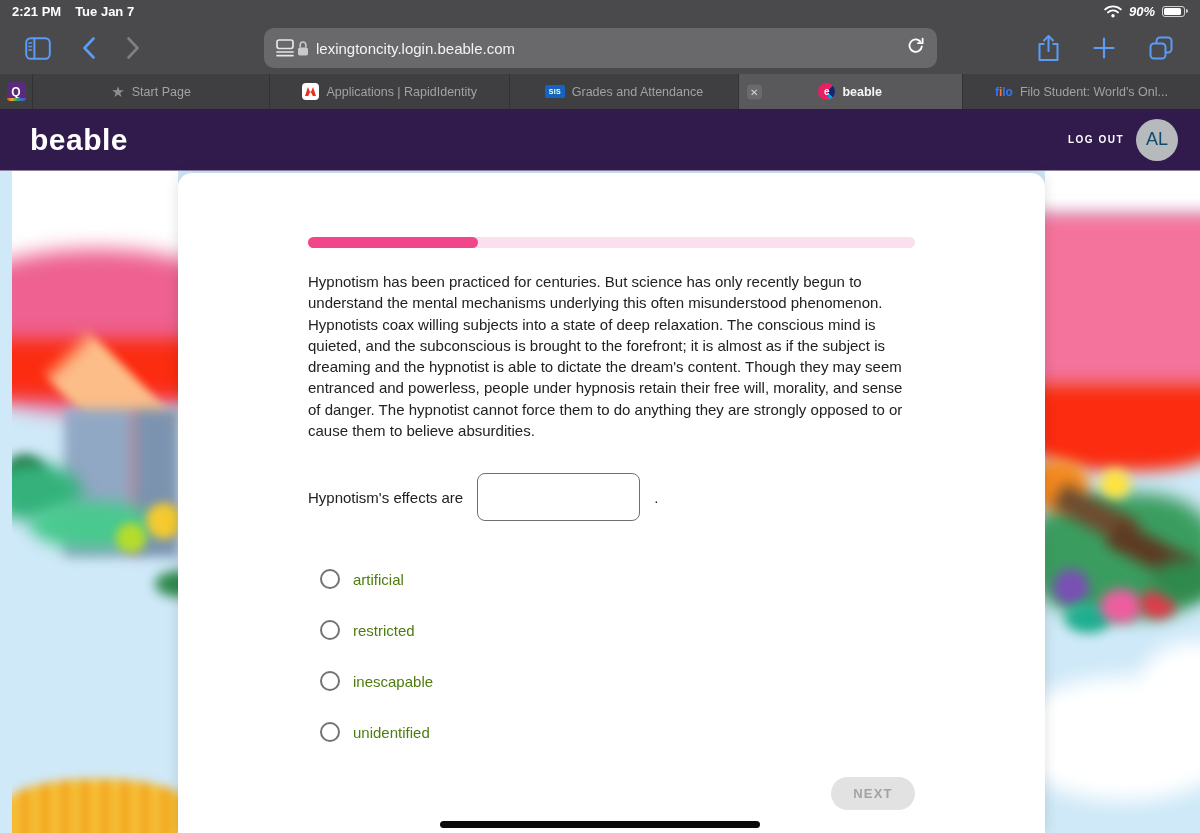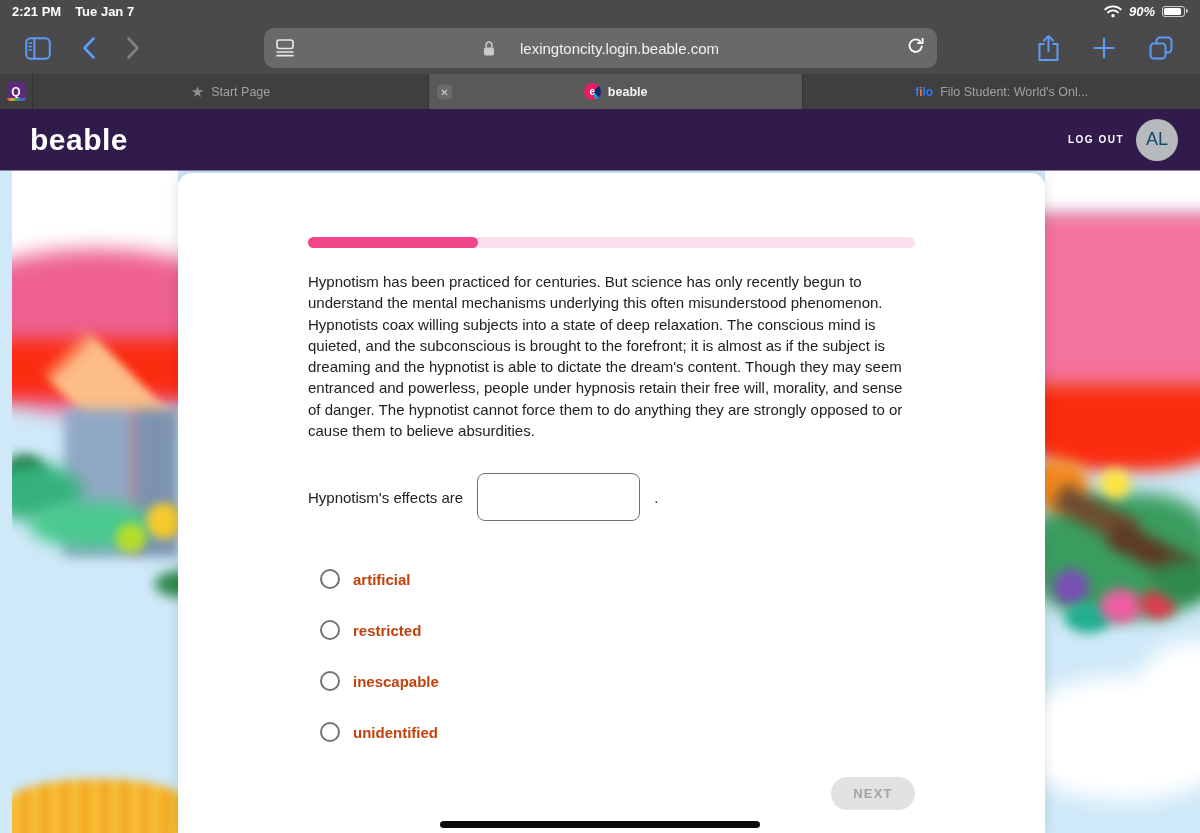--- a/index.html
+++ b/index.html
@@ -14,21 +14,21 @@
   .status-right { margin-left:auto; display:flex; align-items:center; gap:7px; margin-right:12px;font-style:italic; }
   .battery { width:23px; height:11px; border:1px solid rgba(255,255,255,.75); border-radius:3px; padding:1px; display:flex; }
   .battery-fill { width:90%; height:100%; background:#fff; border-radius:1.5px; }
   .battery-tip { width:2px; height:4px; background:rgba(255,255,255,.75); border-radius:0 2px 2px 0; margin-left:1px; align-self:center; }
 
   .toolbar { position:absolute; top:22px; left:0; right:0; height:52px; display:flex; align-items:center; }
   .tb-left { display:flex; align-items:center; gap:30px; margin-left:25px; }
   .icon-btn { display:flex; align-items:center; justify-content:center; background:none; border:none; cursor:pointer; padding:0; }
   .url-bar { position:absolute; left:264px; top:6px; width:673px; height:40px; background:#69696b; border-radius:10px; display:flex; align-items:center; color:#ececee; }
   .url-reader { margin-left:10px; display:flex; }
-  .url-center { flex:1; display:flex; align-items:center; justify-content:center; gap:24px; font-size:15px; color:#f2f2f3; }
+  .url-center { flex:1; display:flex; align-items:center; gap:6px; font-size:15px; color:#f2f2f3; }
   .url-reload { margin-right:10px; display:flex; }
   .tb-right { position:absolute; right:0; top:0; height:52px; display:flex; align-items:center; gap:32px; padding-right:26px; }
 
   
   .tab-bar { position:absolute; top:74px; left:0; width:100%; height:35px; background:#3f3f41; display:flex; }
   .tab { display:flex; align-items:center; justify-content:center; gap:7px; font-size:12.5px; color:#a2a2a4; border-right:1px solid #323234; overflow:hidden; white-space:nowrap; position:relative; }
   .tab.pinned { width:33px; flex:none; }
   .tab.active { background:#59595b; color:#f5f5f6; font-weight:700; }
   .tab-close { position:absolute; left:8px; top:50%; transform:translateY(-50%); width:15px; height:15px; background:#6a6a6d; color:#d8d8da; border-radius:4px; font-size:10px; line-height:15px; text-align:center; font-weight:400; }
   .q-icon { width:19px; height:19px; background:#5b2a7d; border-radius:4px; color:#fff; font-size:12px; font-weight:700; display:flex; align-items:center; justify-content:center; position:relative; }
@@ -83,21 +83,21 @@
 
   
   .card { position:absolute; left:166px; top:2px; width:867px; height:660px; background:#fff; border-radius:14px 14px 0 0; box-shadow:0 0 14px rgba(0,0,0,.13); }
   .progress { position:absolute; left:130px; right:130px; top:64px; height:11px; background:#fbdfee; border-radius:6px; }
   .progress-fill { height:100%; background:#f2468a; border-radius:6px; }
   .passage { position:absolute; left:130px; width:610px; top:98px; font-size:15px; line-height:21.3px; color:#212121; }
   .question-row { position:absolute; left:130px; top:300px; display:flex; align-items:center; font-size:15px; color:#212121;justify-content:center; }
   .answer-input { width:163px; height:48px; margin-left:14px; border:1px solid #6f6f6f; border-radius:8px; font-size:15px; padding:0 10px; font-family:"Liberation Sans", sans-serif; color:#212121; background:#fff; }
   .q-suffix { margin-left:14px; }
   .options { position:absolute; left:142px; top:396px; }
-  .option { display:flex; align-items:center; height:20px; margin-bottom:31px; font-size:15px; color:#c2410c; cursor:pointer;font-weight:bold; }
+  .option { display:flex; align-items:center; height:20px; margin-bottom:31px; font-size:15px; color:#4d7c0f; cursor:pointer; }
   .radio { width:20px; height:20px; border:2px solid #737373; border-radius:50%; margin-right:13px; flex:none; background:#fff; }
   .next-btn { position:absolute; right:130px; top:604px; width:84px; height:33px; background:#e2e2e2; border:none; border-radius:17px; color:#a3a3a3; font-size:13px; font-weight:700; letter-spacing:1.2px; font-family:"Liberation Sans", sans-serif; cursor:pointer; }
 
   .home-indicator { position:absolute; left:440px; bottom:5px; width:320px; height:7px; background:#0a0a0a; border-radius:4px; z-index:50; }
 </style>
 </head>
 <body>
 
 <div class="screen">
 
@@ -197,20 +197,32 @@
     </div>
   </div>
 
   <div class="tab-bar">
     <div class="tab pinned">
       <span class="q-icon">Q</span>
     </div>
     <div class="tab" style="flex:237">
       <span class="star-glyph">★</span>
       <span>Start Page</span>
+    </div>
+    <div class="tab" style="flex:240">
+      <span class="ri-icon">
+        <svg width="13" height="11" viewBox="0 0 14 12">
+            <path d="M1 11 L4.2 1 L7 7.5 L9.8 1 L13 11 L9.5 11 L7 5.8 L4.5 11 Z" fill="#e8321f"></path>
+          </svg>
+      </span>
+      <span>Applications | RapidIdentity</span>
+    </div>
+    <div class="tab" style="flex:228">
+      <span class="sis-icon">SIS</span>
+      <span>Grades and Attendance</span>
     </div>
     <div class="tab active" style="flex:224">
       <span class="tab-close">✕</span>
       <span class="beable-icon">e</span>
       <span>beable</span>
     </div>
     <div class="tab" style="flex:238; border-right:none">
       <span class="filo-icon"><span>f</span><b>i</b><span>lo</span></span>
       <span>Filo Student: World's Onl...</span>
     </div>

